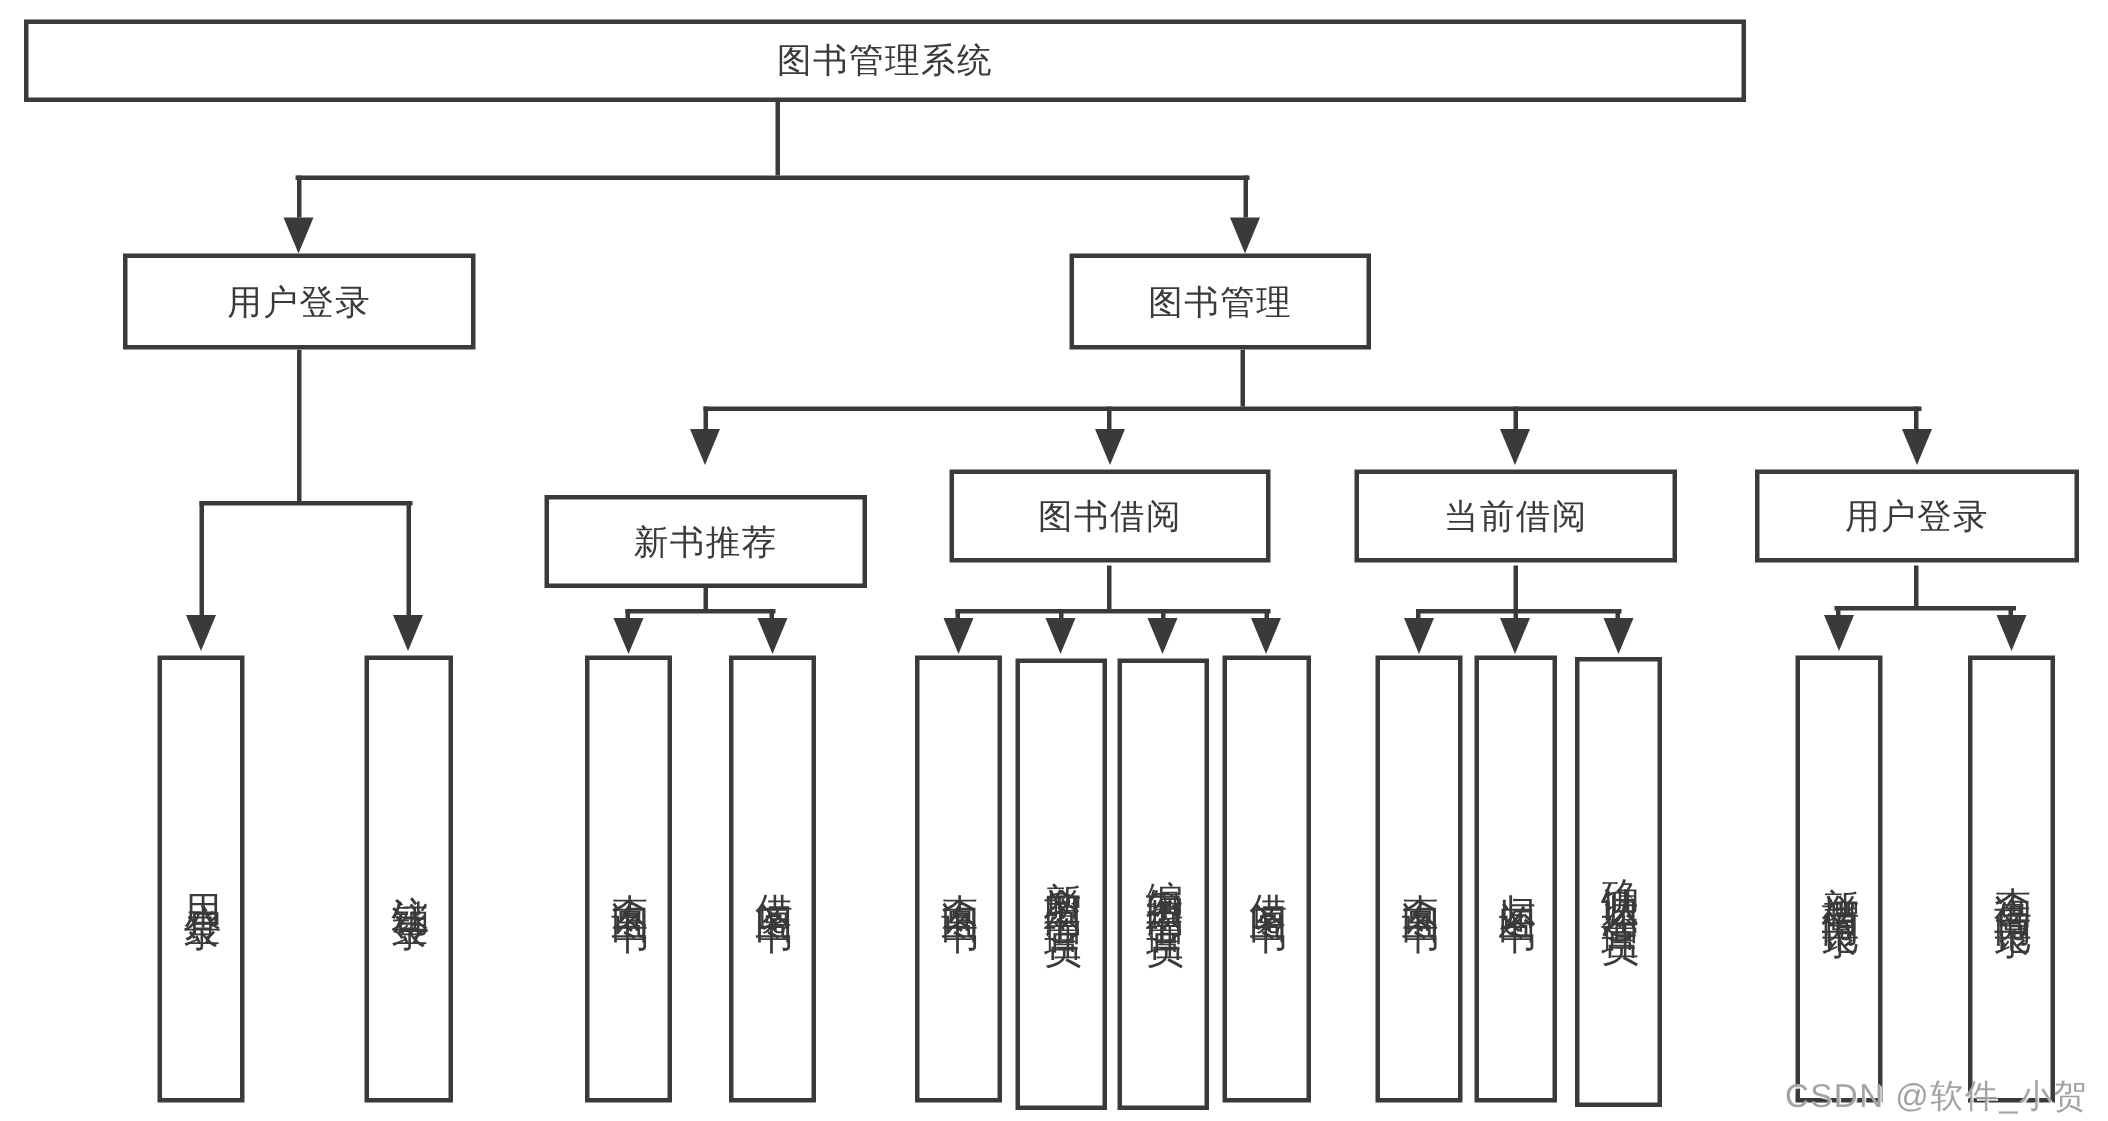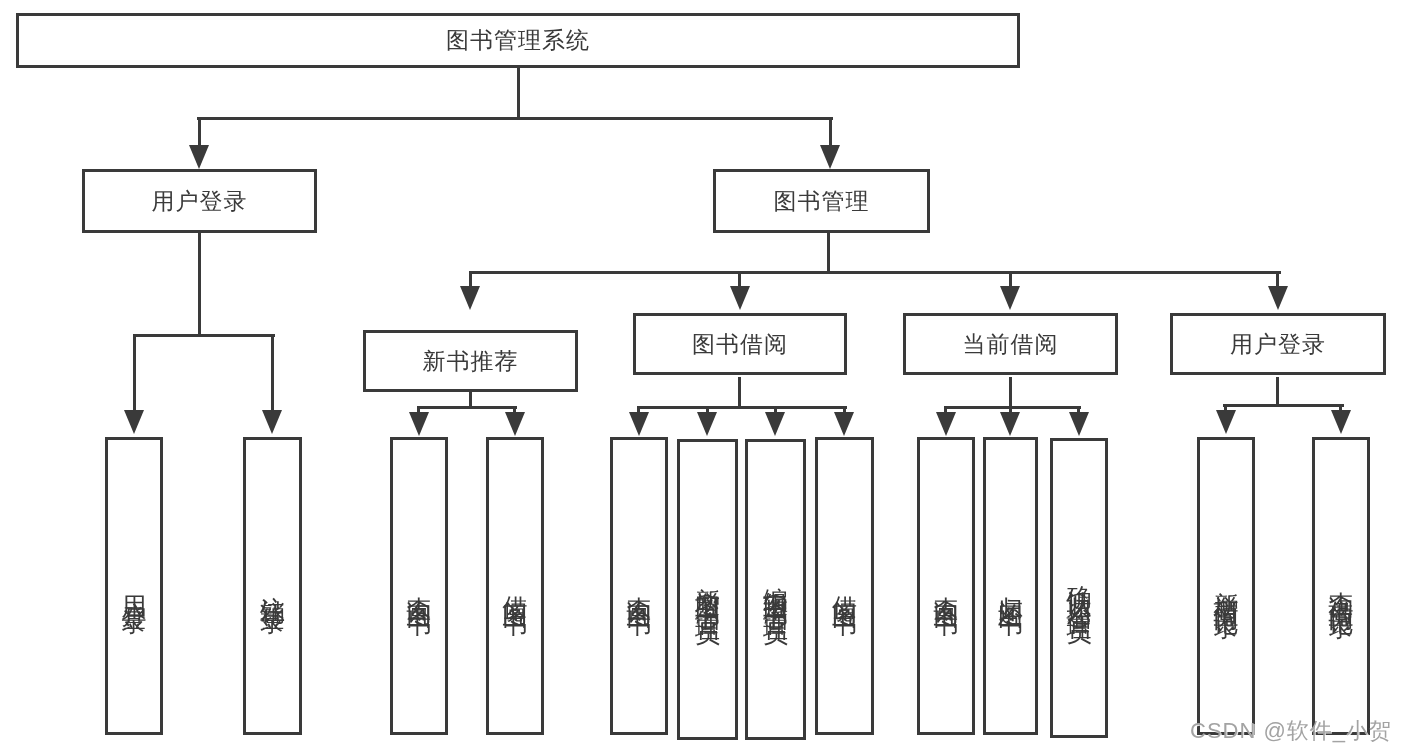--- a/index.html
+++ b/index.html
@@ -32,31 +32,31 @@
     position:absolute;left:1190px;top:716px;z-index:10;
     font-size:22px;color:#a3a3a3;letter-spacing:1px;
     text-shadow:1px 1px 0 rgba(255,255,255,0.85);
   }
 </style>
 </head>
 <body>
 
 <div class="canvas">
 
-  <div class="hbox" style="left:16px;top:13px;width:1004px;height:55px">图书管理系统</div>
+  <div class="hbox" style="left:16px;top:13px;width:1148px;height:55px">图书管理系统</div>
 
   <div class="vline" style="left:517px;top:68px;height:49px"></div>
   <div class="hline" style="left:197px;top:117px;width:636px"></div>
   <div class="vline" style="left:198px;top:117px;height:28px"></div>
   <div class="arrow" style="left:189px;top:145px"></div>
   <div class="vline" style="left:829px;top:117px;height:28px"></div>
   <div class="arrow" style="left:820px;top:145px"></div>
 
   <div class="hbox" style="left:82px;top:169px;width:235px;height:64px">用户登录</div>
-  <div class="hbox" style="left:713px;top:169px;width:217px;height:64px">图书管理</div>
+  <div class="hbox" style="left:713px;top:169px;width:201px;height:64px">图书管理</div>
 
   <div class="vline" style="left:198px;top:233px;height:101px"></div>
   <div class="hline" style="left:133px;top:334px;width:142px"></div>
   <div class="vline" style="left:133px;top:334px;height:76px"></div>
   <div class="arrow" style="left:124px;top:410px"></div>
   <div class="vline" style="left:271px;top:334px;height:76px"></div>
   <div class="arrow" style="left:262px;top:410px"></div>
 
   <div class="vline" style="left:827px;top:233px;height:38px"></div>
   <div class="hline" style="left:469px;top:271px;width:812px"></div>

